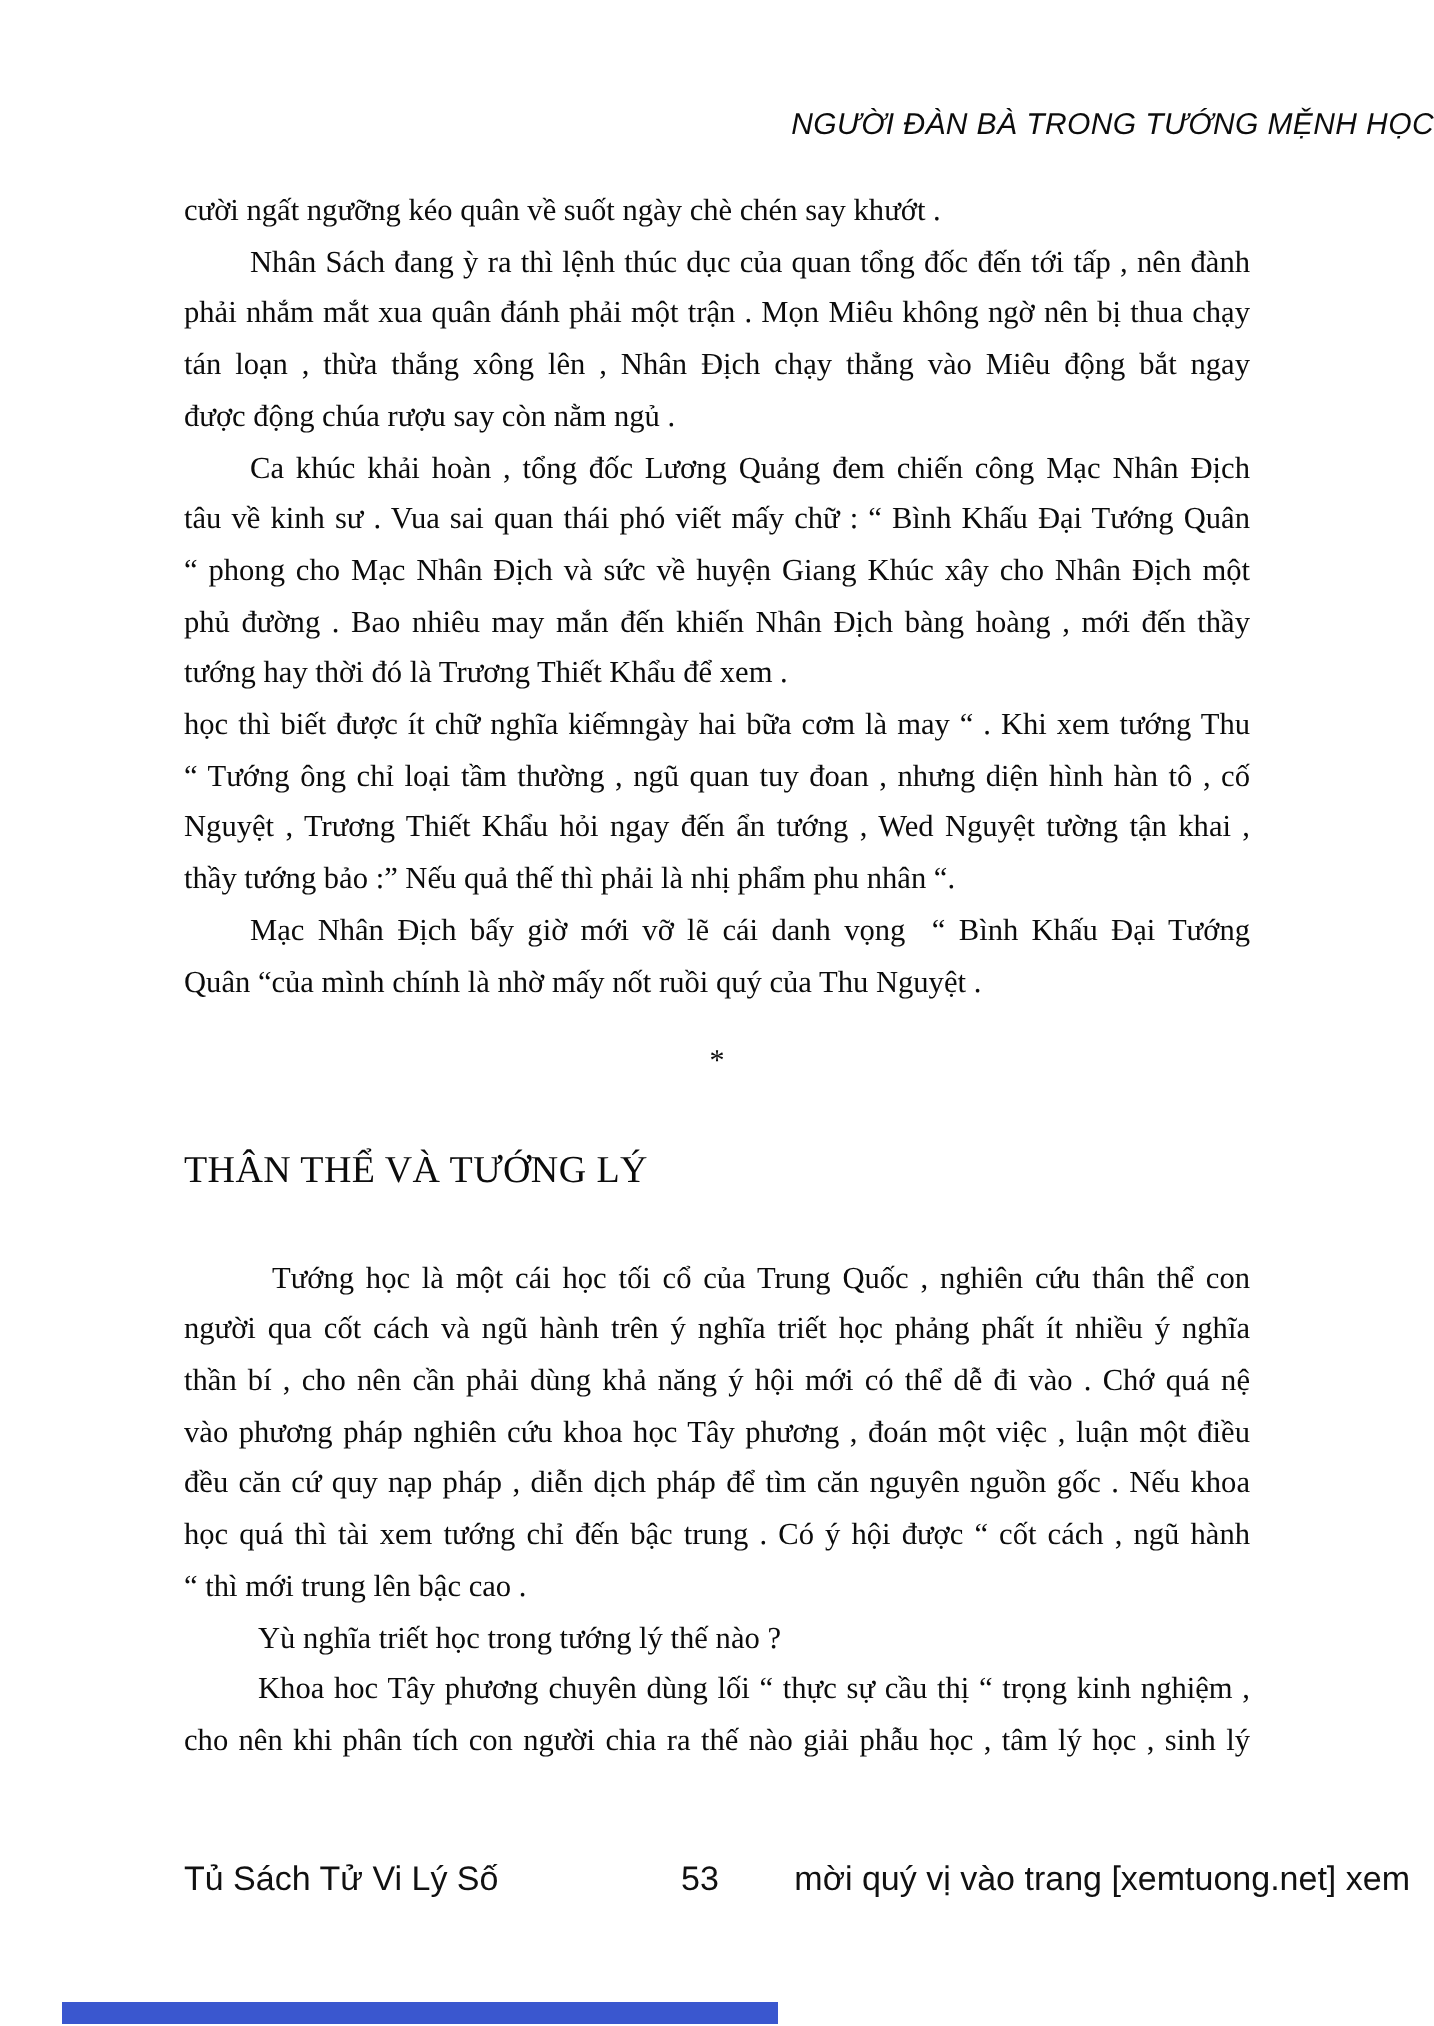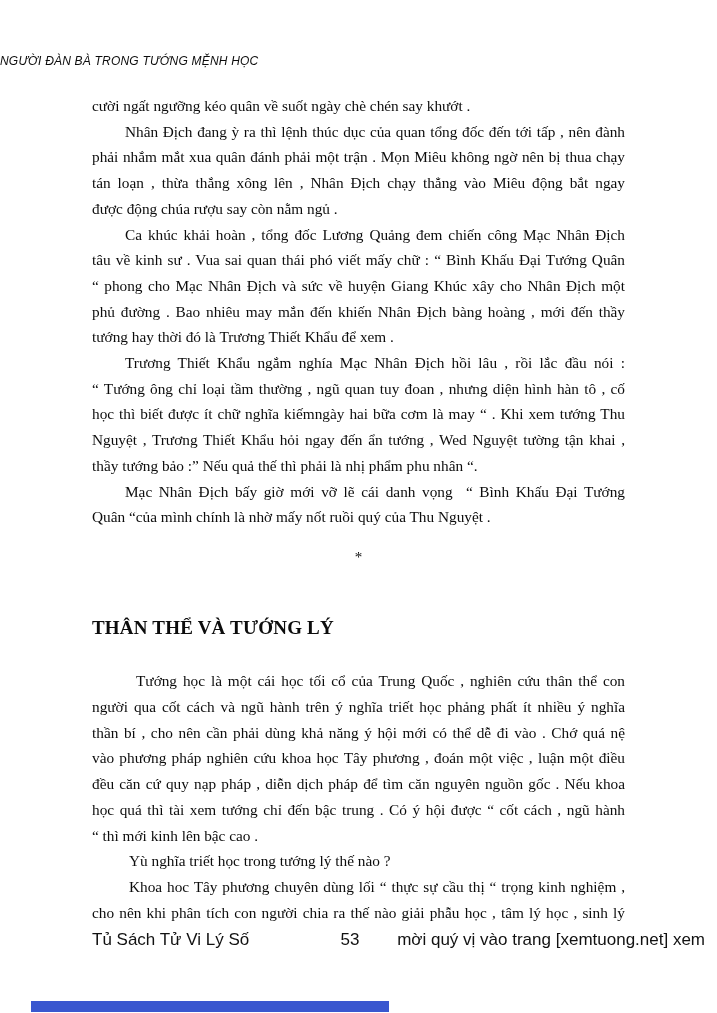--- a/index.html
+++ b/index.html
@@ -11,24 +11,24 @@
     background: #ffffff;
     overflow: hidden;
     font-family: "Liberation Serif", "DejaVu Serif", serif;
     color: #0c0c0c;
   }
   .header-title {
     position: absolute;
     top: 54px;
     left: 0;
     width: 100%;
-    text-align: left;
+    text-align: right;
     font-family: "Liberation Sans", "DejaVu Sans", sans-serif;
     font-style: italic;
-    font-size: 12px;
+    font-size: 15px;
     letter-spacing: 0.2px;
     white-space: nowrap;
   }
   .doc-body {
     position: absolute;
     top: 93px;
     left: 92px;
     width: 533px;
     font-size: 15.3px;
     line-height: 25.7px;
@@ -40,22 +40,22 @@
     min-height: 25.7px;
   }
   .line.last { text-align-last: left; }
   .star-sep {
     margin-top: 15px;
     text-align: center;
     font-size: 15px;
     line-height: 25.7px;
   }
   .section-heading {
-    margin-top: 44px;
-    font-weight: bold;
+    margin-top: 28px;
+    font-weight: normal;
     font-size: 19px;
     line-height: 25.7px;
     letter-spacing: 0.2px;
     white-space: nowrap;
   }
   .section-heading + .para { margin-top: 28px; }
   .footer {
     position: absolute;
     top: 930px;
     left: 0;
@@ -81,53 +81,52 @@
 
 <div class="page">
 
   <div class="header-title">NGƯỜI ĐÀN BÀ TRONG TƯỚNG MỆNH HỌC</div>
 
   <div class="doc-body">
       <div class="para">
         <div class="line last">cười ngất ngưỡng kéo quân về suốt ngày chè chén say khướt .</div>
       </div>
       <div class="para">
-        <div class="line" style="padding-left: 33px;">Nhân Địch đang ỳ ra thì lệnh thúc dục của quan tổng đốc đến tới tấp , nên đành</div>
+        <div class="line" style="padding-left: 33px;">Nhân Sách đang ỳ ra thì lệnh thúc dục của quan tổng đốc đến tới tấp , nên đành</div>
         <div class="line">phải nhắm mắt xua quân đánh phải một trận . Mọn Miêu không ngờ nên bị thua chạy</div>
         <div class="line">tán loạn , thừa thắng xông lên , Nhân Địch chạy thẳng vào Miêu động bắt ngay</div>
         <div class="line last">được động chúa rượu say còn nằm ngủ .</div>
       </div>
       <div class="para">
         <div class="line" style="padding-left: 33px;">Ca khúc khải hoàn , tổng đốc Lương Quảng đem chiến công Mạc Nhân Địch</div>
         <div class="line">tâu về kinh sư . Vua sai quan thái phó viết mấy chữ : “ Bình Khấu Đại Tướng Quân</div>
         <div class="line">“ phong cho Mạc Nhân Địch và sức về huyện Giang Khúc xây cho Nhân Địch một</div>
         <div class="line">phủ đường . Bao nhiêu may mắn đến khiến Nhân Địch bàng hoàng , mới đến thầy</div>
         <div class="line last">tướng hay thời đó là Trương Thiết Khẩu để xem .</div>
       </div>
       <div class="para">
-        <div class="line" style="padding-left: 33px;">Trương Thiết Khẩu ngắm nghía Mạc Nhân Địch hồi lâu , rồi lắc đầu nói :</div>
+        <div class="line">học thì biết được ít chữ nghĩa kiếmngày hai bữa cơm là may “ . Khi xem tướng Thu</div>
         <div class="line">“ Tướng ông chỉ loại tầm thường , ngũ quan tuy đoan , nhưng diện hình hàn tô , cố</div>
-        <div class="line">học thì biết được ít chữ nghĩa kiếmngày hai bữa cơm là may “ . Khi xem tướng Thu</div>
         <div class="line">Nguyệt , Trương Thiết Khẩu hỏi ngay đến ẩn tướng , Wed Nguyệt tường tận khai ,</div>
         <div class="line last">thầy tướng bảo :” Nếu quả thế thì phải là nhị phẩm phu nhân “.</div>
       </div>
       <div class="para">
         <div class="line" style="padding-left: 33px;">Mạc Nhân Địch bấy giờ mới vỡ lẽ cái danh vọng &nbsp;“ Bình Khấu Đại Tướng</div>
         <div class="line last">Quân “của mình chính là nhờ mấy nốt ruồi quý của Thu Nguyệt .</div>
       </div>
       <div class="star-sep">*</div>
       <div class="section-heading">THÂN THỂ VÀ TƯỚNG LÝ</div>
       <div class="para">
         <div class="line" style="padding-left: 44px;">Tướng học là một cái học tối cổ của Trung Quốc , nghiên cứu thân thể con</div>
         <div class="line">người qua cốt cách và ngũ hành trên ý nghĩa triết học phảng phất ít nhiều ý nghĩa</div>
         <div class="line">thần bí , cho nên cần phải dùng khả năng ý hội mới có thể dễ đi vào . Chớ quá nệ</div>
         <div class="line">vào phương pháp nghiên cứu khoa học Tây phương , đoán một việc , luận một điều</div>
         <div class="line">đều căn cứ quy nạp pháp , diễn dịch pháp để tìm căn nguyên nguồn gốc . Nếu khoa</div>
         <div class="line">học quá thì tài xem tướng chỉ đến bậc trung . Có ý hội được “ cốt cách , ngũ hành</div>
-        <div class="line last">“ thì mới kinh lên bậc cao .</div>
+        <div class="line last">“ thì mới trung lên bậc cao .</div>
       </div>
       <div class="para">
         <div class="line last" style="padding-left: 37px;">Yù nghĩa triết học trong tướng lý thế nào ?</div>
       </div>
       <div class="para">
         <div class="line" style="padding-left: 37px;">Khoa hoc Tây phương chuyên dùng lối “ thực sự cầu thị “ trọng kinh nghiệm ,</div>
         <div class="line">cho nên khi phân tích con người chia ra thế nào giải phẫu học , tâm lý học , sinh lý</div>
       </div>
     </div>
 

